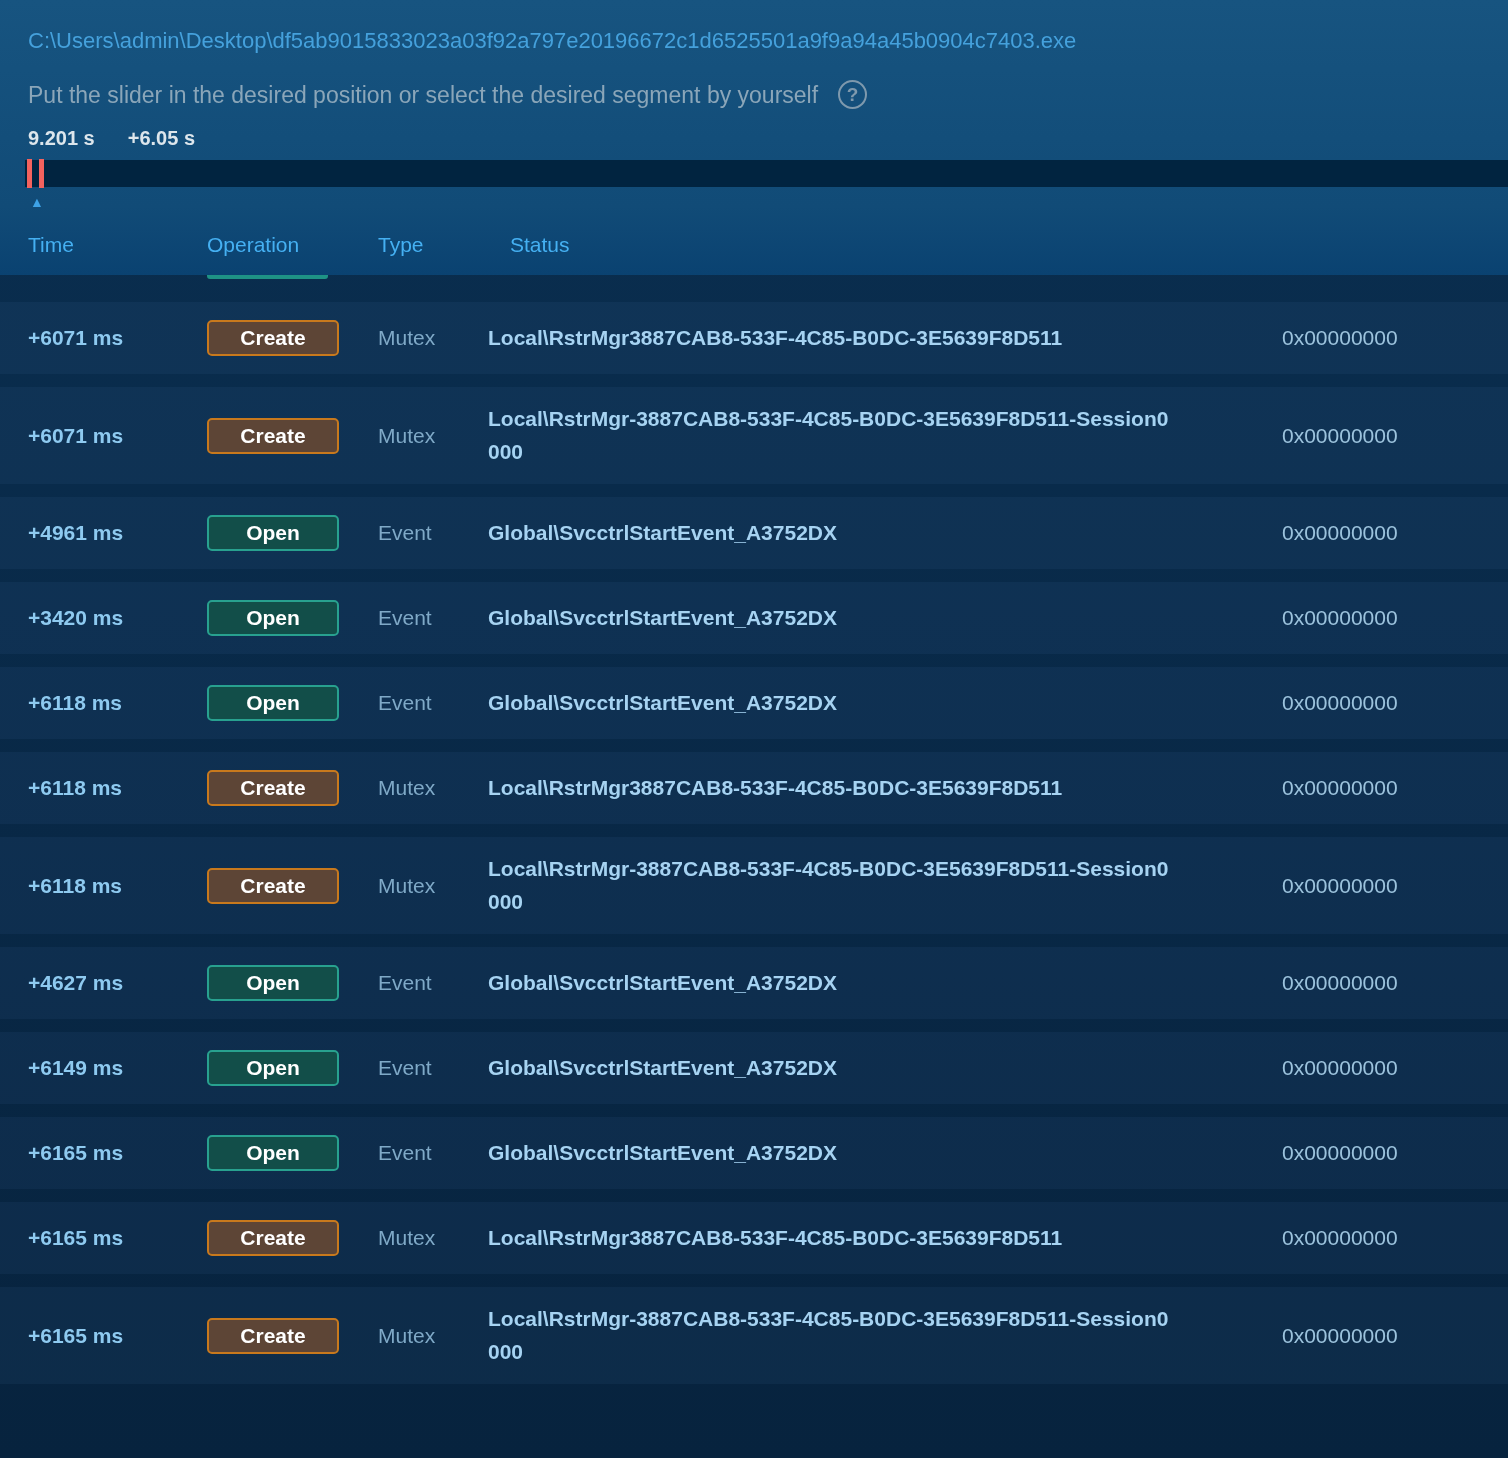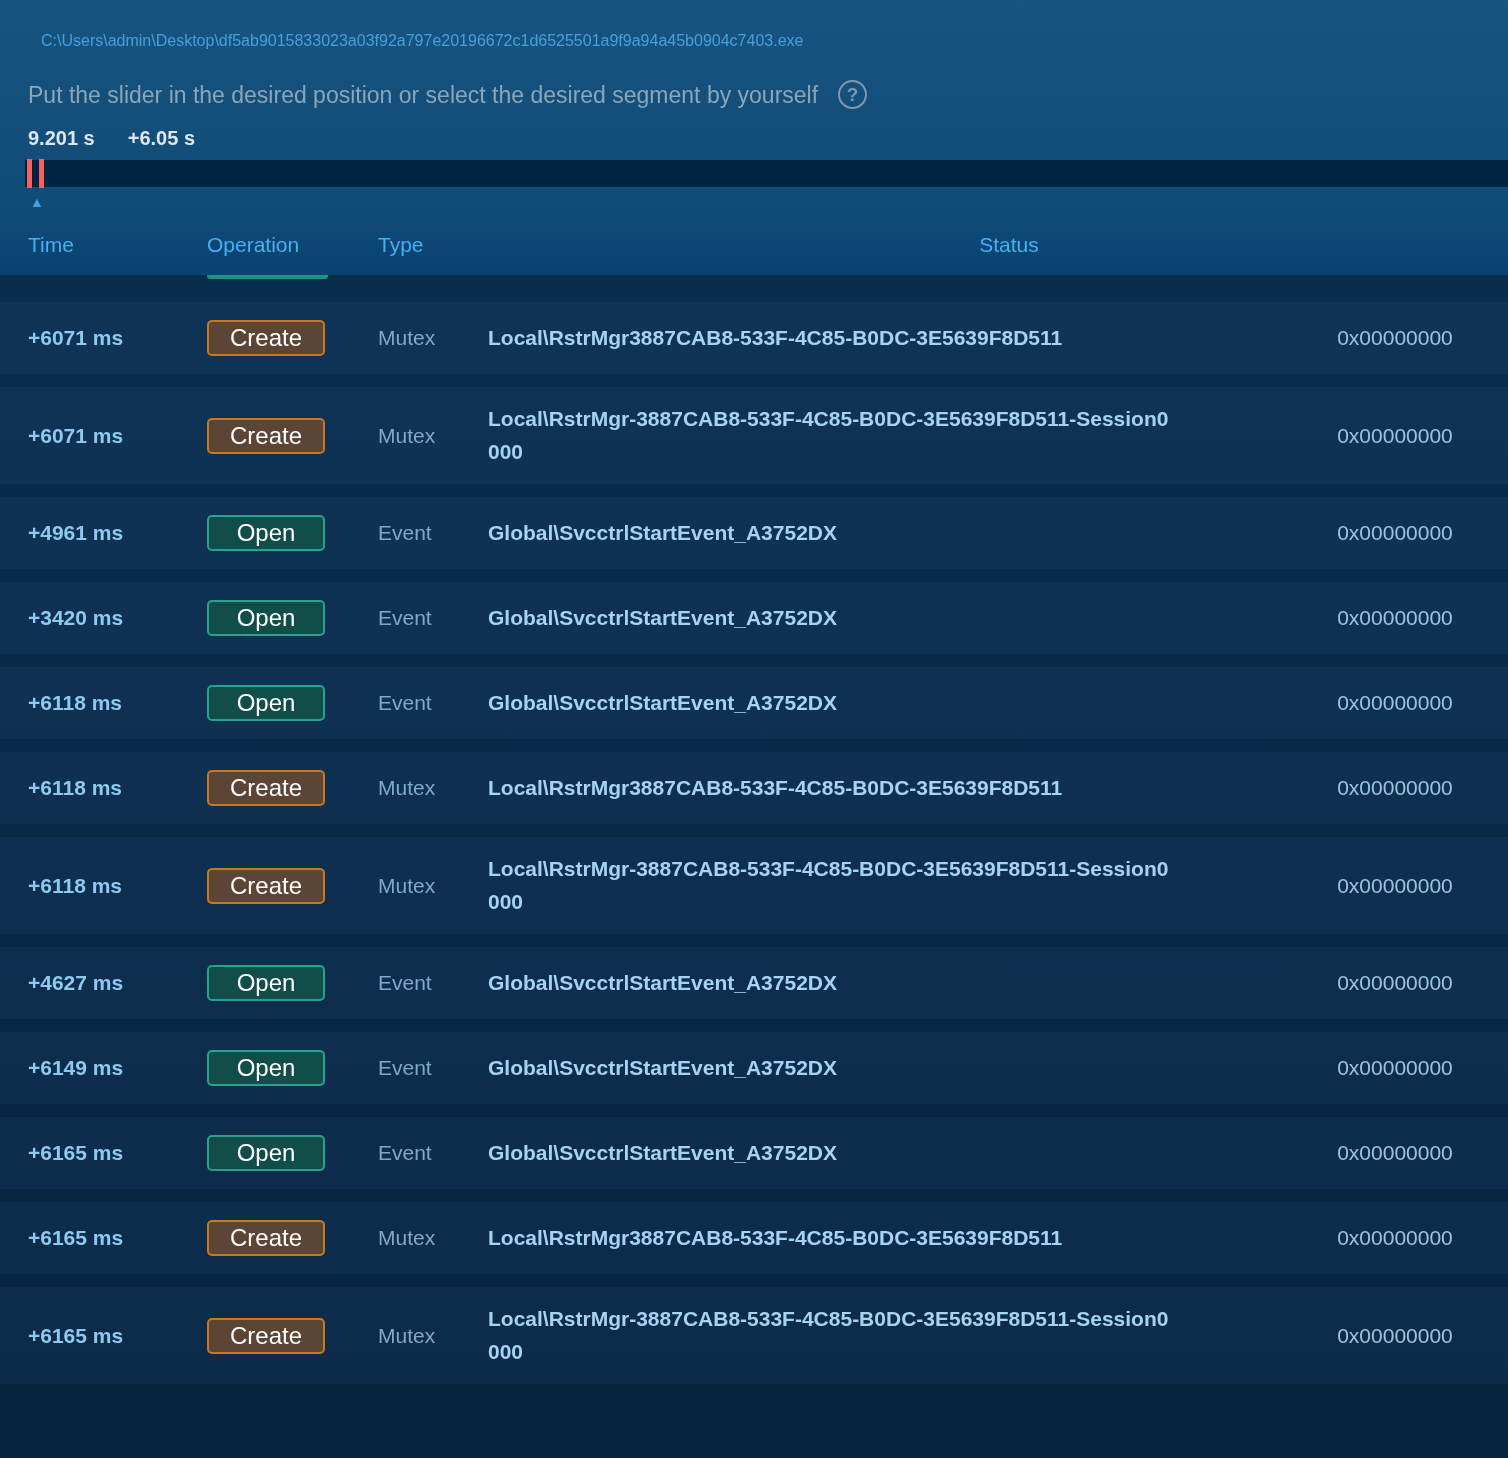--- a/index.html
+++ b/index.html
@@ -13,22 +13,22 @@
     background:linear-gradient(180deg,#175480 0%,#114b77 75%,#0a4271 100%);
     padding-top:28px;
   }
   .proc-title{
     padding-left:28px;margin-bottom:14px;
     font-size:29px;font-weight:700;line-height:34px;color:#ffffff;
     white-space:nowrap;
   }
   .proc-title .pid{color:#e3ebf1;margin-right:10px;}
   .proc-path{
-    padding-left:41px;margin-bottom:26px;
-    font-size:16px;line-height:26px;color:var(--accent-link,#45a1dc);
+    padding-left:28px;margin-bottom:26px;
+    font-size:22px;line-height:26px;color:var(--accent-link,#45a1dc);
     text-decoration:none;display:block;white-space:nowrap;
   }
   .hint-row{
     padding-left:28px;margin-bottom:18px;
     display:flex;align-items:center;gap:20px;
     font-size:23px;line-height:26px;color:#8ba6b9;
   }
   .help-icon{
     width:29px;height:29px;border:2.5px solid #7e99ad;border-radius:50%;
     display:inline-flex;align-items:center;justify-content:center;
@@ -54,38 +54,38 @@
     margin:0 0 4px 30px;height:14px;line-height:14px;
     color:#3ea2e6;font-size:14px;cursor:pointer;width:24px;
   }
   
   .cell{box-sizing:border-box;font-size:21px;}
   .c-time{width:207px;padding-left:28px;color:#8ecaf0;font-weight:600;flex:0 0 auto;}
   .c-op{width:171px;flex:0 0 auto;}
   .c-type{width:110px;color:#7fa9c7;flex:0 0 auto;}
   .c-name{width:772px;padding-right:10px;color:#a6d3f2;font-weight:700;
           white-space:pre-line;line-height:1.55;flex:0 0 auto;overflow-wrap:anywhere;}
-  .c-status{flex:1;padding-left:22px;color:var(--status-text,#9cc3dd);text-align:center;}
+  .c-status{flex:1;padding-left:22px;color:var(--status-text,#9cc3dd);}
   .table-head{display:flex;align-items:center;padding:20px 0 18px;}
   .table-head .cell{color:var(--column-header,#45b0f2);font-weight:400;font-size:21px;}
   .table-body{position:relative;}
   .partial-row{position:relative;height:27px;}
   .btn-remnant{
     position:absolute;top:0;left:207px;width:121px;height:4px;
     border-radius:0 0 3px 3px;background:#1e9285;
   }
   .row{
     display:flex;align-items:center;height:72px;margin-bottom:13px;
     background:rgba(130,190,255,0.055);cursor:default;
   }
   .row.two-line{height:97px;}
   .op-btn{
-    width:118px;height:36px;border-radius:5px;
+    width:132px;height:36px;border-radius:5px;
     font-family:"Liberation Sans", sans-serif;
-    font-size:24px;font-weight:400;color:#ffffff;cursor:pointer;
+    font-size:21px;font-weight:700;color:#ffffff;cursor:pointer;
     display:flex;align-items:center;justify-content:center;box-sizing:border-box;
   }
   .op-create{background:var(--create-fill,#5d4536);border:2px solid var(--create-border,#c8791d);}
   .op-open{background:var(--open-fill,#124e49);border:2px solid var(--open-border,#28a18f);}
 </style>
 </head>
 <body>
 
 <div class="app">
 

